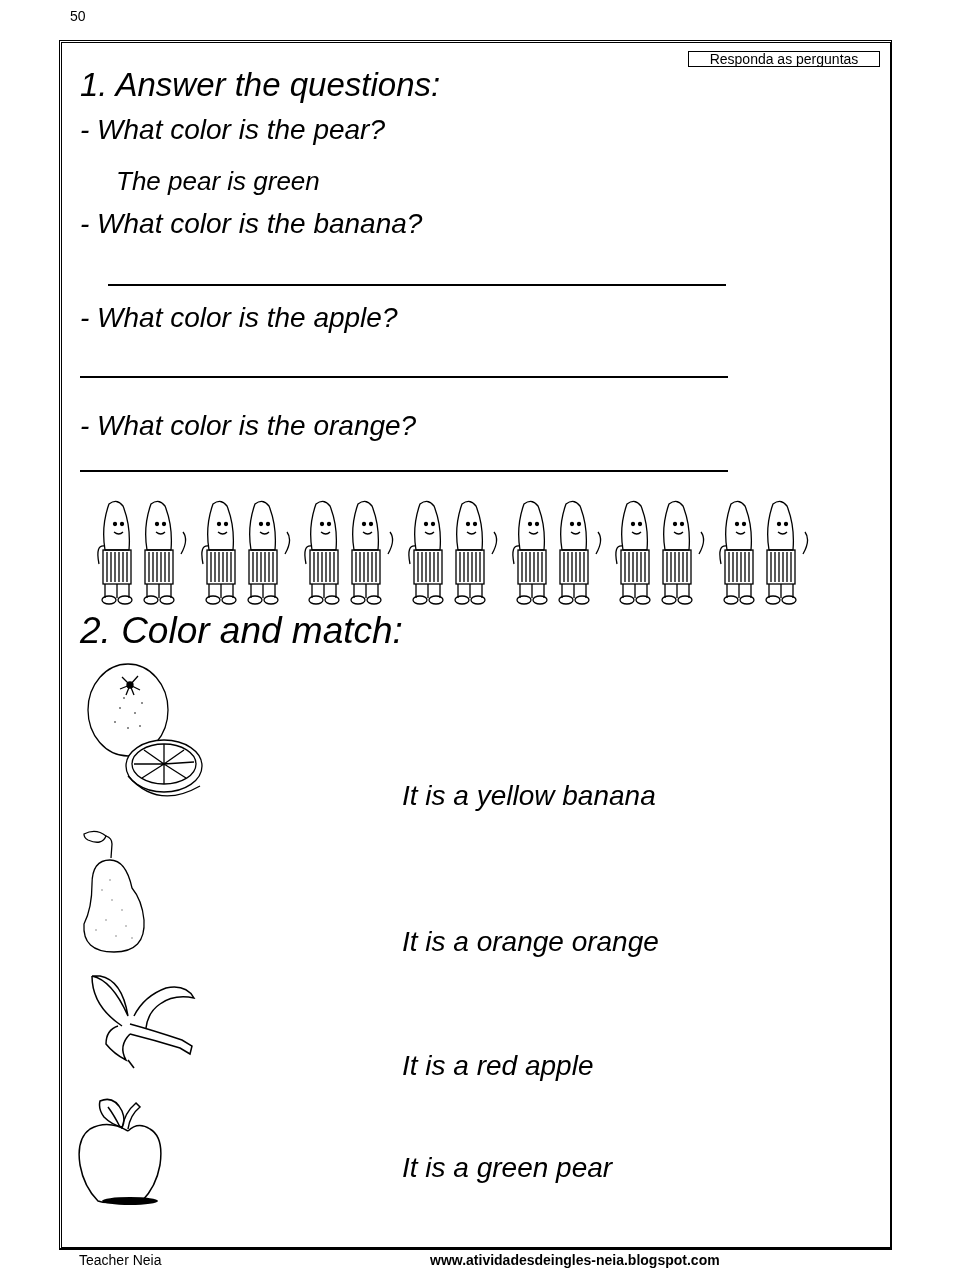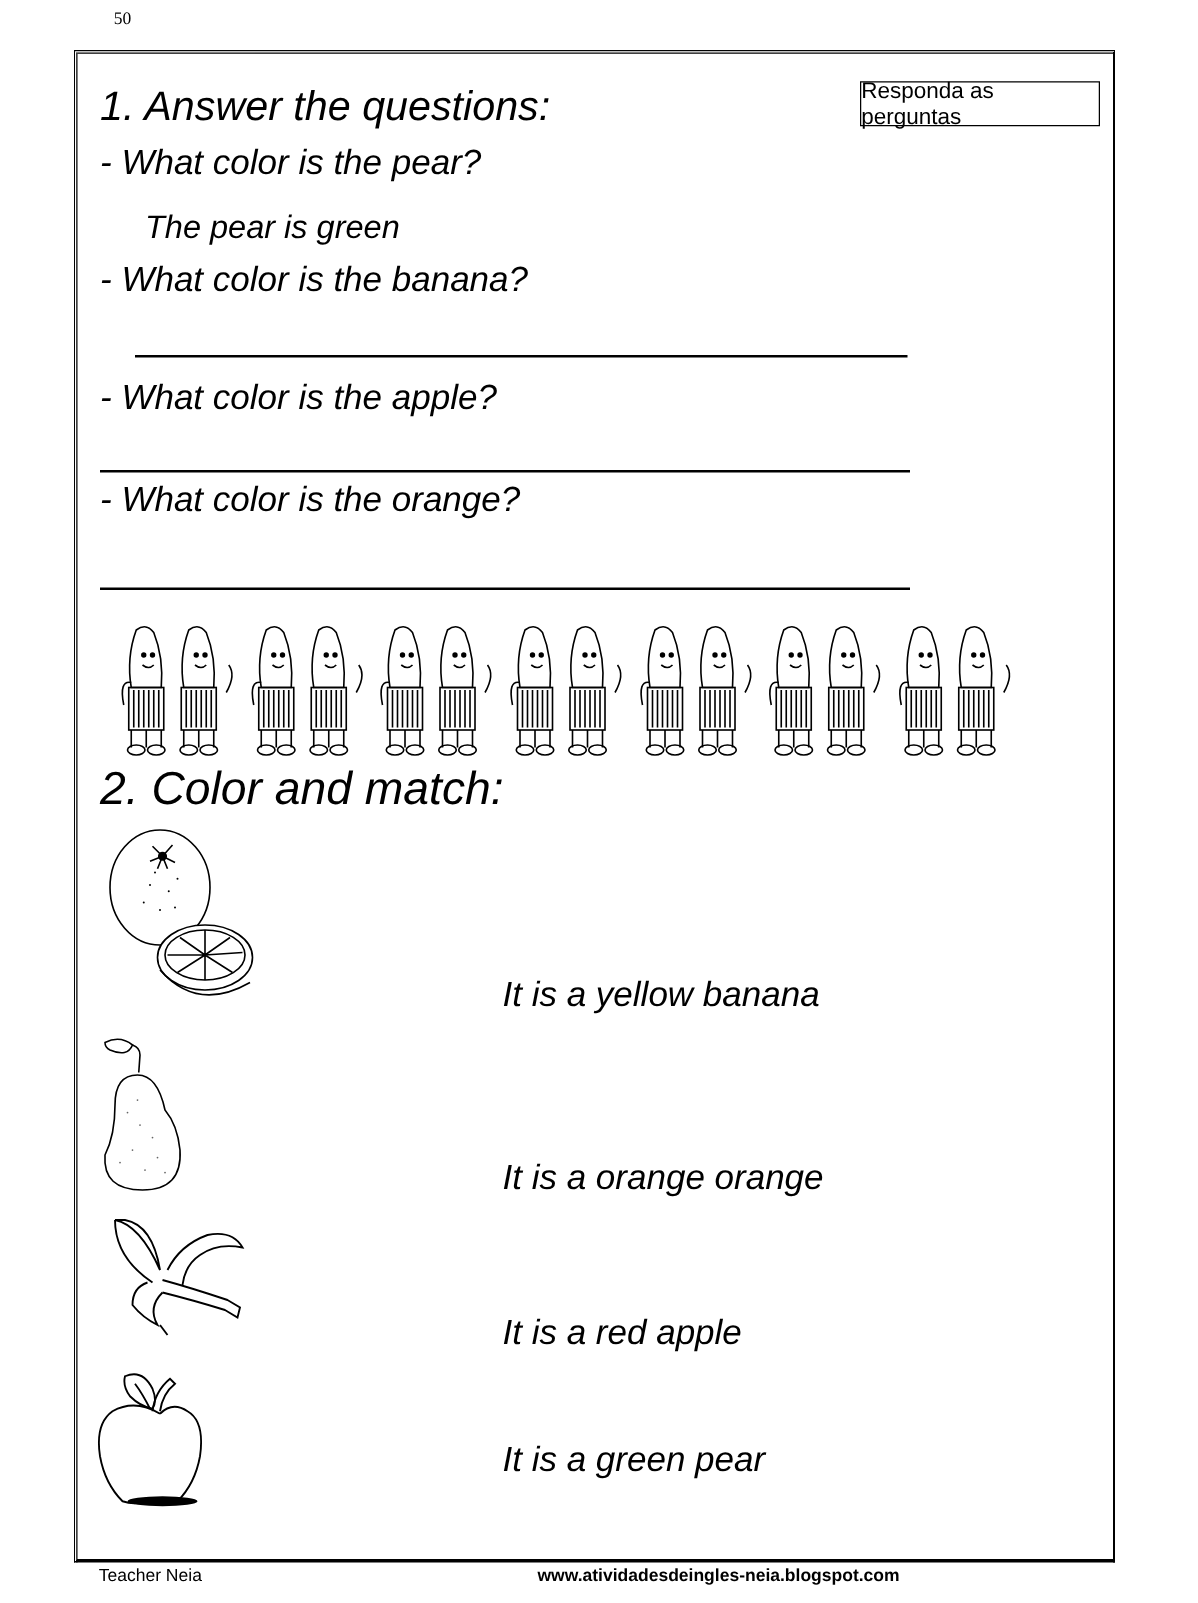--- a/index.html
+++ b/index.html
@@ -1,19 +1,19 @@
 <!DOCTYPE html>
 <html><head>
   <meta charset="utf-8">
   <style>
     html, body { margin: 0; padding: 0; background: #ffffff; }
     body { width: 958px; height: 1282px; position: relative; overflow: hidden; font-family: "DejaVu Serif", serif; color: #000; }
-    .page-num { position: absolute; left: 91px; top: 8px; font-family: Liberation Serif, serif; font-size: 14px; }
+    .page-num { position: absolute; left: 70px; top: 8px; font-family: Liberation Sans, sans-serif; font-size: 14px; }
     .frame { position: absolute; left: 59px; top: 40px; width: 833px; height: 1210px; border-top: 3px double #000; border-left: 3px double #000; border-right: 2px solid #000; border-bottom: 3px solid #000; box-sizing: border-box; }
-    .note-box { position: absolute; left: 688px; top: 51px; width: 192px; height: 36px; border: 1px solid #000; box-sizing: border-box; font-family: "Liberation Sans", sans-serif; font-size: 18px; display: flex; align-items: center; justify-content: center; margin-top: 14px; }
+    .note-box { position: absolute; left: 688px; top: 51px; width: 192px; height: 16px; border: 1px solid #000; box-sizing: border-box; font-family: "Liberation Sans", sans-serif; font-size: 14px; display: flex; align-items: center; justify-content: center; }
     .cursive { font-family: Liberation Sans, sans-serif; font-style: italic; position: absolute; white-space: nowrap; }
     .h1 { font-size: 33px; left: 80px; top: 66px; }
     .q { font-size: 28px; left: 80px; }
     .ans { font-size: 26px; left: 116px; }
     .line { position: absolute; height: 2px; background: #000; }
     .strip { position: absolute; left: 95px; top: 494px; width: 718px; height: 112px; display: flex; justify-content: space-between; }
     .pair { width: 96px; height: 112px; }
     .h2 { font-size: 37px; left: 80px; top: 610px; }
     .fruit { position: absolute; }
     .match { font-size: 28px; left: 402px; }
@@ -33,21 +33,21 @@
 
 <div class="cursive q" style="top:114px">- What color is the pear?</div>
 <div class="cursive ans" style="top:166px">The pear is green</div>
 
 <div class="cursive q" style="top:208px">- What color is the banana?</div>
 <div class="line" style="left:108px; top:284px; width:618px;"></div>
 
 <div class="cursive q" style="top:302px">- What color is the apple?</div>
 <div class="line" style="left:80px; top:376px; width:648px;"></div>
 
-<div class="cursive q" style="top:384px">- What color is the orange?</div>
+<div class="cursive q" style="top:410px">- What color is the orange?</div>
 <div class="line" style="left:80px; top:470px; width:648px;"></div>
 
 <div class="strip">
 
   <svg class="pair" viewBox="0 0 96 112">
     <g fill="none" stroke="#000" stroke-width="1.3">
       <path d="M14 10 q8 -6 14 2 q8 20 6 44 h-24 q-4 -24 4 -46z"></path>
         <circle cx="20" cy="30" r="1.5" fill="#000"></circle>
         <circle cx="27" cy="30" r="1.5" fill="#000"></circle>
         <path d="M19 38 q5 4 9 0"></path>

